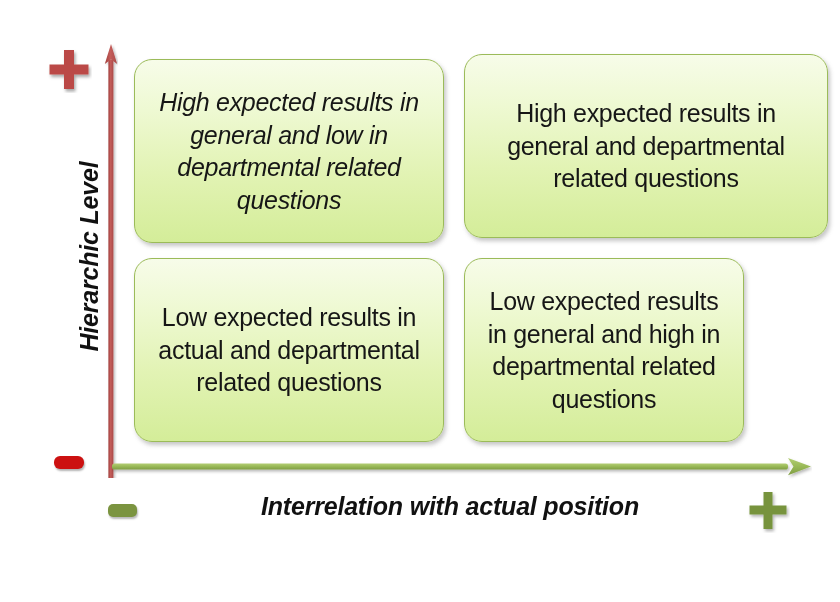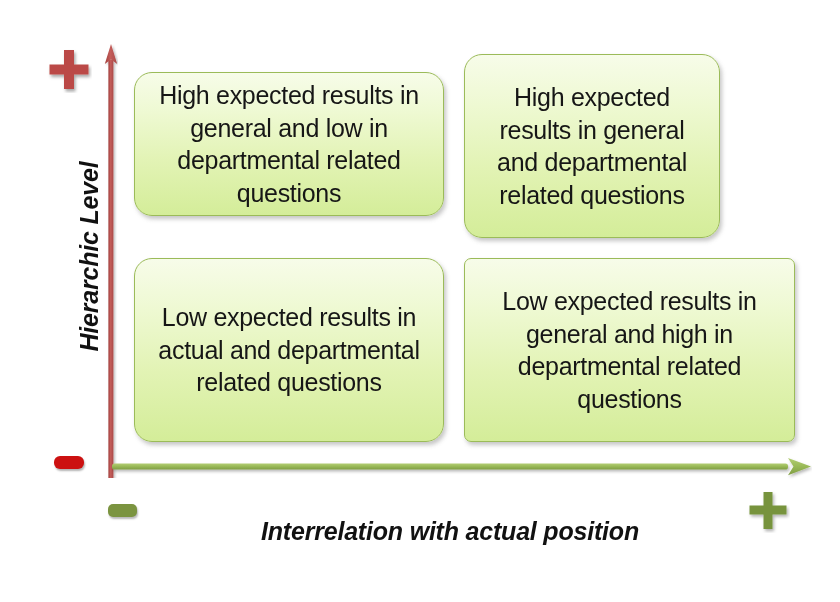--- a/index.html
+++ b/index.html
@@ -88,21 +88,20 @@
     left: 160px;
     top: 492px;
     width: 580px;
     text-align: center;
     font-size: 25px;
     font-weight: bold;
     font-style: italic;
     color: #111111;
     letter-spacing: -0.2px;
     white-space: nowrap;
-    margin-top: 25px;
   }
 
   
   .quad {
     position: absolute;
     box-sizing: border-box;
     border: 1.4px solid #9bbb59;
     border-radius: 18px;
     background: linear-gradient(to bottom, #f7fce9 0%, #eef9d2 28%, #e2f3b4 62%, #d4ed99 100%);
     box-shadow: 2px 3px 4px rgba(120,120,120,0.42);
@@ -112,24 +111,24 @@
     padding: 6px 12px;
   }
   .quad-text {
     text-align: center;
     font-size: 25px;
     line-height: 1.30;
     color: #161616;
     letter-spacing: -0.3px;
   }
 
-  #quad-top-left     { left: 134px; top: 72px;  width: 310px; height: 144px; }
-  #quad-top-right    { left: 464px; top: 54px;  width: 256px; height: 184px; }
+  #quad-top-left     { left: 134px; top: 59px;  width: 310px; height: 184px; font-style: italic; }
+  #quad-top-right    { left: 464px; top: 54px;  width: 364px; height: 184px; }
   #quad-bottom-left  { left: 134px; top: 258px; width: 310px; height: 184px; }
-  #quad-bottom-right { left: 464px; top: 258px; width: 331px; height: 184px; border-radius: 7px; }
+  #quad-bottom-right { left: 464px; top: 258px; width: 280px; height: 184px; }
 </style>
 </head>
 <body>
 
 <div id="stage">
 
   <div id="y-axis-plus">
     <svg width="46" height="46" viewBox="0 0 46 46" aria-hidden="true">
       <defs>
         <filter id="shRed" x="-50%" y="-50%" width="220%" height="220%">

